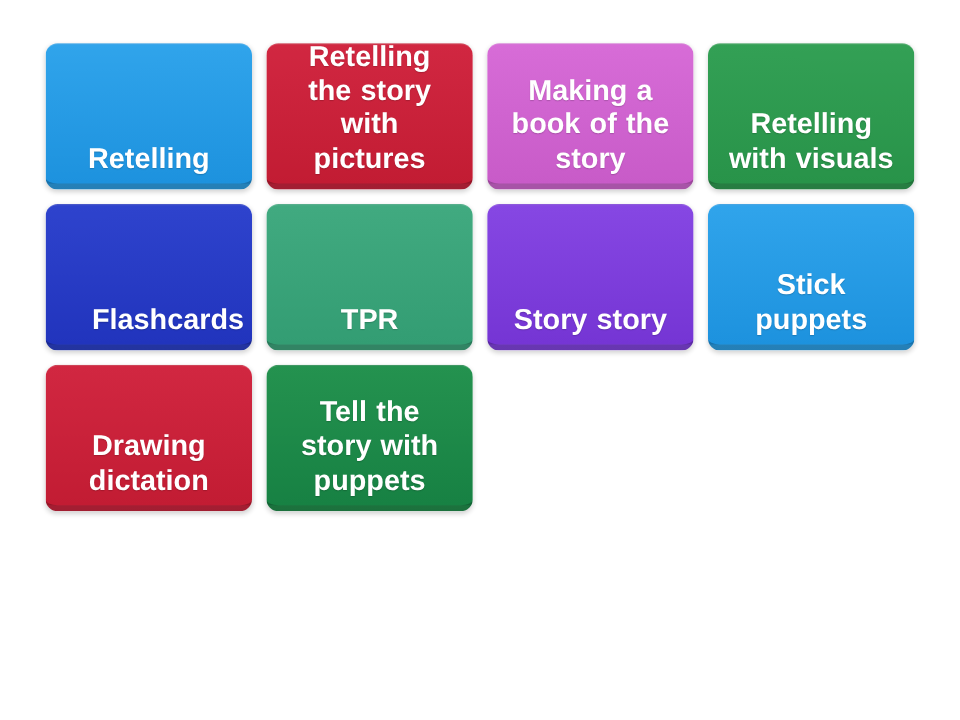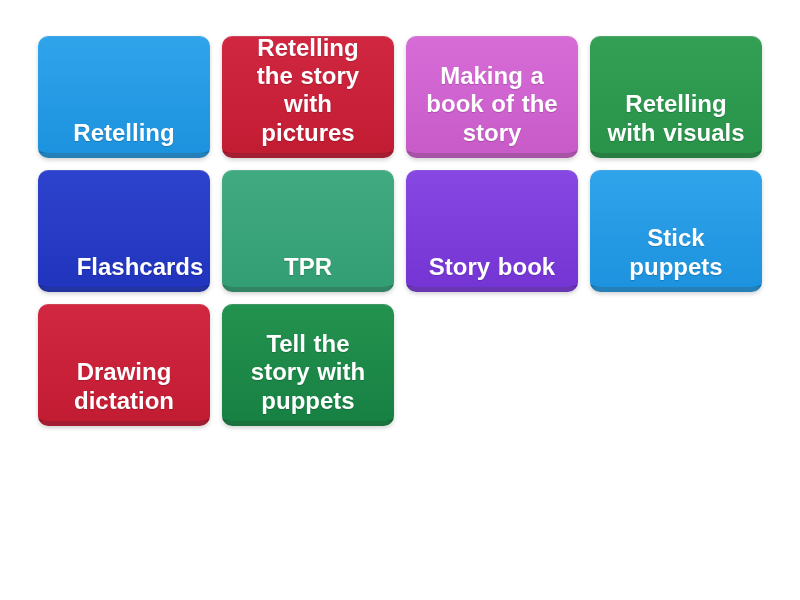--- a/index.html
+++ b/index.html
@@ -59,21 +59,21 @@
     <div class="tile" style="background: linear-gradient(rgb(51, 160, 85), rgb(40, 147, 73));">
       <span class="tile-label">Retelling with visuals</span>
     </div>
     <div class="tile" style="background: linear-gradient(rgb(46, 67, 205), rgb(33, 52, 189)); padding-left: 46px;">
       <span class="tile-label">Flashcards</span>
     </div>
     <div class="tile" style="background: linear-gradient(rgb(65, 170, 128), rgb(51, 157, 115));">
       <span class="tile-label">TPR</span>
     </div>
     <div class="tile" style="background: linear-gradient(rgb(134, 71, 227), rgb(117, 53, 212));">
-      <span class="tile-label">Story book</span>
+      <span class="tile-label">Story story</span>
     </div>
     <div class="tile" style="background: linear-gradient(rgb(48, 164, 235), rgb(29, 146, 222));">
       <span class="tile-label">Stick puppets</span>
     </div>
     <div class="tile" style="background: linear-gradient(rgb(209, 39, 65), rgb(194, 28, 51));">
       <span class="tile-label">Drawing dictation</span>
     </div>
     <div class="tile" style="background: linear-gradient(rgb(36, 146, 79), rgb(23, 129, 67));">
       <span class="tile-label">Tell the story with puppets</span>
     </div>

